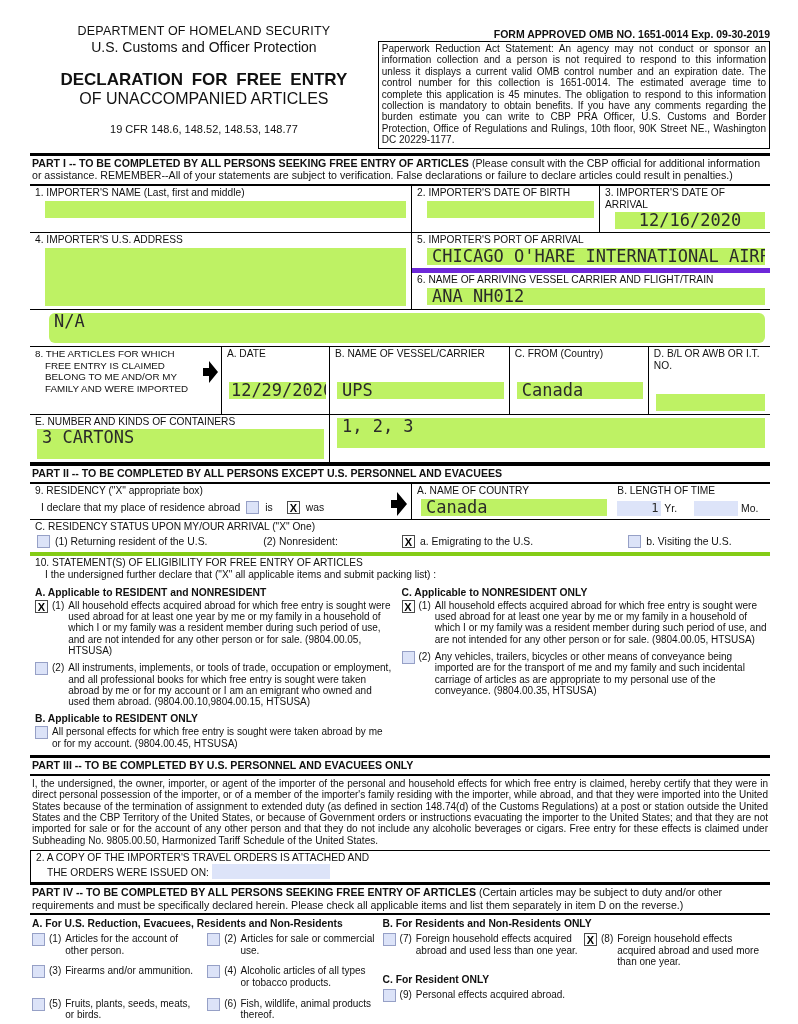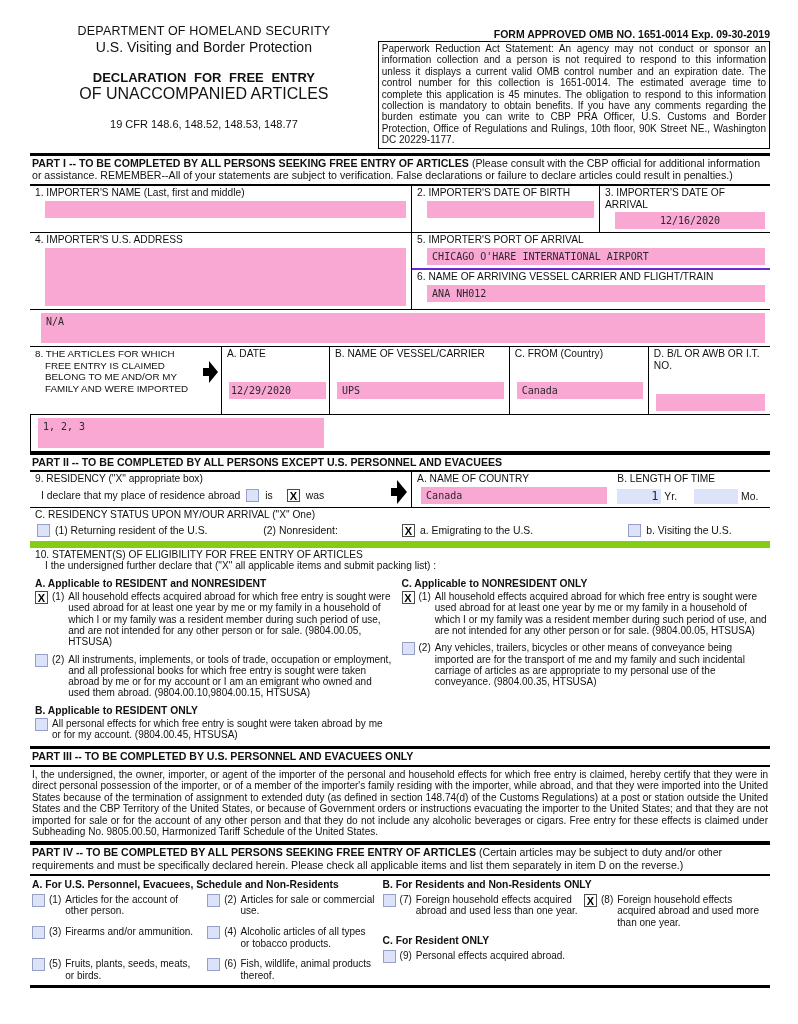--- a/index.html
+++ b/index.html
@@ -5,64 +5,64 @@
   * { box-sizing: border-box; margin: 0; padding: 0; }
   html, body { width: 798px; background: #fff; }
   body { height: 1024px; overflow: hidden; font-family: "Liberation Sans", sans-serif; color: #111; }
   .page { width: 798px; height: 1024px; padding: 10px 28px 0 30px; }
 
   
   .hdr { display: flex; margin-bottom: 4px; }
   .hdr-left { width: 47%; text-align: center; padding-top: 14px; }
   .agency1 { font-size: 12.5px; letter-spacing: .2px; }
   .agency2 { font-size: 14px; margin-top: 1px; }
-  .ftitle { font-size: 13px; font-weight: bold; margin-top: 15px; line-height: 1.18; word-spacing: 4px; }
+  .ftitle { font-size: 17px; font-weight: bold; margin-top: 15px; line-height: 1.18; word-spacing: 4px; }
   .ftitle2 { font-size: 16px; font-weight: normal; line-height: 1.18; }
   .cfr { font-size: 11px; margin-top: 14px; }
   .hdr-right { width: 53%; }
   .omb { font-size: 10.5px; text-align: right; padding: 18px 0 1px 0; font-weight: bold; }
   .pra { border: 1px solid #000; font-size: 10px; line-height: 1.14; text-align: justify; padding: 1px 3px 2px 3px; }
 
   
   .partbar { border-top: 3px solid #000; border-bottom: 2px solid #000; font-size: 10.6px; padding: 1px 2px 2px 2px; line-height: 1.2; }
   .partbar b { font-weight: bold; }
 
   
   .row { display: grid; border-bottom: 1px solid #000; }
   .cell { padding: 1px 3px 3px 5px; position: relative; }
   .cell.bl { border-left: 1px solid #000; }
   .lbl { font-size: 10.2px; line-height: 1.15; }
-  .input { background: #f9a8d4; font-family: "DejaVu Sans Mono", monospace; font-size: 10px; color: #2a2a2a; min-height: 17px; line-height: 17px; padding: 0 5px; margin: 2px 2px 0 10px; white-space: nowrap; overflow: hidden; }
+  .input { background: #bef264; font-family: "DejaVu Sans Mono", monospace; font-size: 17px; color: #2a2a2a; min-height: 17px; line-height: 17px; padding: 0 5px; margin: 2px 2px 0 10px; white-space: nowrap; overflow: hidden; }
   .input.center { text-align: center; }
 
   
   .cb { display: inline-block; flex: none; width: 13px; height: 13px; background: #dce3f8; border: 1px solid #96a0c6;
         font: bold 11px/12px "Liberation Sans", sans-serif; text-align: center; color: #000; vertical-align: -2px; }
   .cb.checked { background: #fff; border-color: #4a4a4a; }
 
   .arrow-ic { position: absolute; }
   .arrow-ic svg { display: block; }
 
   
   .r123 { grid-template-columns: 51.5% 25.4% 23.1%; }
   .r456 { grid-template-columns: 51.5% 48.5%; }
-  .sub56 > .subrow { border-bottom: 2px solid #6d28d9; }
+  .sub56 > .subrow { border-bottom: 5px solid #6d28d9; }
   .sub56 > .subrow:last-child { border-bottom: none; }
   .r8 { grid-template-columns: 25.8% 14.6% 24.3% 18.8% 16.5%; }
   .rEF { grid-template-columns: 40.4% 59.6%; }
   .f8lbl { font-size: 9.8px; line-height: 1.18; white-space: pre-line; padding-left: 10px; text-indent: -10px; width: 88%; }
   .tallin { height: 58px; white-space: normal; }
   .medin { height: 30px; }
 
   
   .r9 { grid-template-columns: 51.5% 27.2% 21.3%; }
   .declare { display: flex; align-items: center; gap: 6px; font-size: 10.4px; margin: 4px 0 2px 6px; }
   .lot { display: flex; align-items: center; font-size: 10.4px; margin-top: 4px; gap: 3px; }
   .mini { display: inline-block; background: #dde4f9; width: 44px; height: 15px; font-family: "DejaVu Sans Mono", monospace; font-size: 12px; line-height: 15px; text-align: right; padding: 0 3px; color: #2a2a2a; }
-  .rC { border-bottom: 7px solid #84cc16; padding: 1px 3px 3px 5px; }
+  .rC { border-bottom: 4px solid #84cc16; padding: 1px 3px 3px 5px; }
   .statusline { display: flex; align-items: center; font-size: 10.4px; margin: 3px 0 1px 2px; }
   .statusline .cb { margin-right: 5px; }
   .st1 { width: 31%; display: flex; align-items: center; }
   .st2 { width: 19%; }
   .st3 { width: 31%; display: flex; align-items: center; }
   .st4 { width: 19%; display: flex; align-items: center; }
   .r10 { padding: 1px 3px 2px 5px; }
   .elig { display: flex; padding: 2px 2px 4px 5px; border-bottom: 0; }
   .elig-col { width: 50%; padding-right: 8px; }
   .elig-h { font-size: 10.3px; font-weight: bold; margin: 2px 0 2px 0; }
@@ -89,21 +89,21 @@
   .p4-c-item { display: flex; gap: 4px; margin-bottom: 5px; padding-right: 2px; }
 </style>
 </head>
 <body>
 
 <div class="page">
 
   <div class="hdr">
     <div class="hdr-left">
       <div class="agency1">DEPARTMENT OF HOMELAND SECURITY</div>
-      <div class="agency2">U.S. Visiting and Border Protection</div>
+      <div class="agency2">U.S. Customs and Officer Protection</div>
       <div class="ftitle">DECLARATION  FOR  FREE  ENTRY</div>
       <div class="ftitle2">OF UNACCOMPANIED ARTICLES</div>
       <div class="cfr">19 CFR 148.6, 148.52, 148.53, 148.77</div>
     </div>
     <div class="hdr-right">
       <div class="omb">FORM APPROVED OMB NO. 1651-0014 Exp. 09-30-2019</div>
       <div class="pra">Paperwork Reduction Act Statement: An agency may not conduct or sponsor an information collection and a person is not required to respond to this information unless it displays a current valid OMB control number and an expiration date. The control number for this collection is 1651-0014. The estimated average time to complete this application is 45 minutes. The obligation to respond to this information collection is mandatory to obtain benefits. If you have any comments regarding the burden estimate you can write to CBP PRA Officer, U.S. Customs and Border Protection, Office of Regulations and Rulings, 10th floor, 90K Street NE., Washington DC 20229-1177.</div>
     </div>
   </div>
 
@@ -136,21 +136,21 @@
       </div>
       <div class="subrow" style="padding:1px 3px 3px 5px;">
         <div class="lbl">6. NAME OF ARRIVING VESSEL CARRIER AND FLIGHT/TRAIN</div>
         <div class="input">ANA NH012</div>
       </div>
     </div>
   </div>
 
   <div class="row" style="grid-template-columns:100%;">
     <div class="cell">
-      <div class="input medin" style="margin-left:6px;">N/A</div>
+      <div class="input medin" style="margin-left:14px;border-radius:6px;">N/A</div>
     </div>
   </div>
 
   <div class="row r8">
     <div class="cell">
       <div class="f8lbl">8. THE ARTICLES FOR WHICH
 FREE ENTRY IS CLAIMED
 BELONG TO ME AND/OR MY
 FAMILY AND WERE IMPORTED</div>
       <span class="arrow-ic" style="right:2px; top:12px;">
@@ -171,20 +171,24 @@
       <div class="lbl">C.  FROM (Country)</div>
       <div class="input" style="margin:22px 2px 0 2px;">Canada</div>
     </div>
     <div class="cell bl">
       <div class="lbl">D.  B/L OR AWB OR I.T. NO.</div>
       <div class="input" style="margin:22px 2px 0 2px;"></div>
     </div>
   </div>
 
   <div class="row rEF">
+    <div class="cell">
+      <div class="lbl">E. NUMBER AND KINDS OF CONTAINERS</div>
+      <div class="input medin" style="margin-left:2px;">3 CARTONS</div>
+    </div>
     <div class="cell bl">
       <div class="input medin" style="margin-left:2px;">1, 2, 3</div>
     </div>
   </div>
 
   <div class="partbar"><b>PART II -- TO BE COMPLETED BY ALL PERSONS EXCEPT U.S. PERSONNEL AND EVACUEES</b></div>
 
   <div class="row r9">
     <div class="cell">
       <div class="lbl">9. RESIDENCY ("X" appropriate box)</div>
@@ -272,27 +276,34 @@
         <span class="elig-txt">Any vehicles, trailers, bicycles or other means of conveyance being imported are for the transport of me and my family and such incidental carriage of articles as are appropriate to my personal use of the conveyance.  (9804.00.35, HTSUSA)</span>
       </div>
     </div>
   </div>
 
   <div class="partbar"><b>PART III -- TO BE COMPLETED BY U.S. PERSONNEL AND EVACUEES ONLY</b></div>
 
   <div class="p3para">I, the undersigned, the owner, importer, or agent of the importer of the personal and household effects for which free entry is claimed, hereby certify that they were in direct personal possession of the importer, or of a member of the importer's family residing with the importer, while abroad, and that they were imported into the United States because of the termination of assignment to extended duty (as defined in section 148.74(d) of the Customs Regulations) at a post or station outside the United States and the CBP Territory of  the United States, or because of Government orders or instructions evacuating the importer to the United States; and that they are not imported for sale or for the account of any other person and that they do not include any alcoholic beverages or cigars. Free entry for these effects is claimed under Subheading No. 9805.00.50, Harmonized Tariff Schedule of the United States.</div>
 
   <div class="row rP3" style="border-bottom:0;">
+    <div class="cell bl">
+      <div class="lbl">2.  A COPY OF THE IMPORTER'S TRAVEL ORDERS IS ATTACHED AND</div>
+      <div class="lbl" style="padding-left:11px;">
+        <span>THE ORDERS  WERE ISSUED ON:</span>
+        <span class="inline-in"></span>
+      </div>
+    </div>
   </div>
 
   <div class="partbar"><b>PART IV -- TO BE COMPLETED BY ALL PERSONS SEEKING FREE ENTRY OF ARTICLES</b> <span>(Certain articles may be subject to duty and/or other requirements and must be specifically declared herein. Please check all applicable items and list them separately in item D on the reverse.)</span></div>
 
   <div class="p4body">
     <div class="p4-a">
-      <div class="p4-h">A.  For U.S. Personnel, Evacuees, Schedule and Non-Residents</div>
+      <div class="p4-h">A.  For U.S. Reduction, Evacuees, Residents and Non-Residents</div>
       <div class="p4-grid">
         <div class="p4-item">
           <span class="cb"></span>
           <span class="p4-num">(1)</span>
           <span class="p4-txt">Articles for the account of other person.</span>
         </div>
         <div class="p4-item">
           <span class="cb"></span>
           <span class="p4-num">(2)</span>
           <span class="p4-txt">Articles for sale or commercial use.</span>

